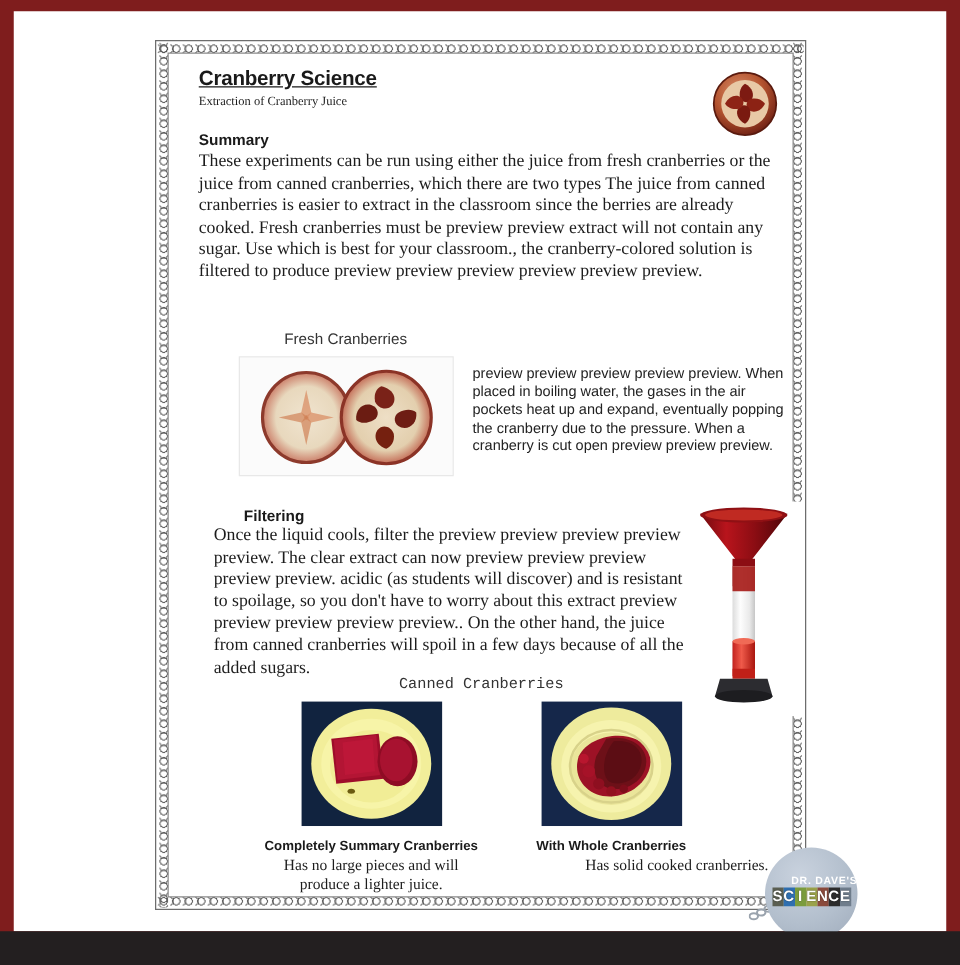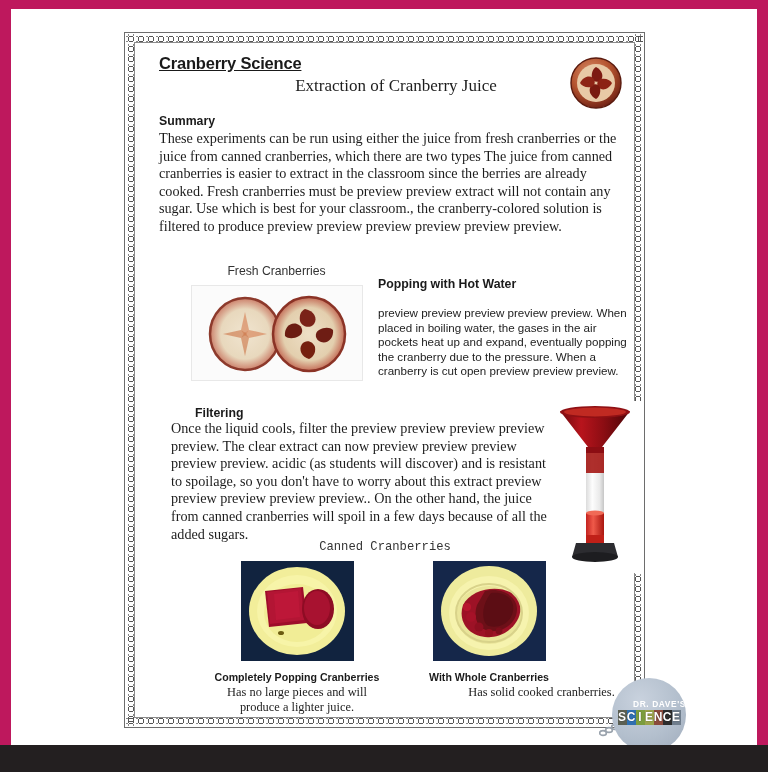--- a/index.html
+++ b/index.html
@@ -12,21 +12,21 @@
     height: 772px;
     font-family: "Liberation Serif", serif;
     overflow: hidden;
   }
 
   
   #screen {
     position: relative;
     width: 768px;
     height: 772px;
-    background: #be185d;
+    background: #7f1d1d;
     box-sizing: border-box;
   }
   #page-sheet {
     position: absolute;
     left: 11px;
     top: 9px;
     width: 746px;
     height: 736px;
     background: #ffffff;
   }
@@ -102,24 +102,23 @@
     font-family: "Liberation Sans", sans-serif;
     font-size: 16.5px;
     font-weight: bold;
     color: #1a1a1a;
     text-decoration: underline;
     letter-spacing: -0.2px;
     margin: 8px 0 0 22px;
   }
   #subtitle {
     font-family: "Liberation Serif", serif;
-    font-size: 17px;
+    font-size: 10px;
     color: #1d1d1d;
     margin: 3px 0 0 22px;
-    text-align: center;
   }
 
   .sec-head {
     font-family: "Liberation Sans", sans-serif;
     font-weight: bold;
     font-size: 12.3px;
     color: #1a1a1a;
   }
   .body-serif {
     font-family: "Liberation Serif", serif;
@@ -351,21 +350,20 @@
             <ellipse cx="117" cy="48" rx="36" ry="37" fill="url(#halfB)"></ellipse>
             <path d="M113 23 C122 25 126 32 122 38 C118 43 110 41 108 35 C107 29 109 25 113 23Z" fill="#7a2218"></path>
             <path d="M141 44 C142 52 136 58 129 56 C123 54 122 47 127 44 C132 41 138 41 141 44Z" fill="#6e1d14"></path>
             <path d="M117 73 C110 71 106 64 110 58 C114 53 121 55 123 61 C124 67 121 71 117 73Z" fill="#75200f"></path>
             <path d="M93 50 C92 42 98 36 105 38 C111 40 112 47 107 50 C102 53 96 53 93 50Z" fill="#6b1c12"></path>
             <ellipse cx="117" cy="48" rx="36" ry="37" fill="none" stroke="#8b3326" stroke-width="2.5"></ellipse>
           </svg>
         </div>
 
         <div id="popping-block">
-          <div class="sec-head">Popping with Hot Water</div>
           <div class="body-sans" style="margin-top:15px">preview preview preview preview preview. When placed in boiling water, the gases in the air pockets heat up and expand, eventually popping the cranberry due to the pressure. When a cranberry is cut open preview preview  preview.</div>
         </div>
       </div>
 
       <div id="filtering-head" class="sec-head">Filtering</div>
       <div id="filtering-text" class="body-serif">Once the liquid cools, filter the preview preview preview preview preview. The clear extract can now preview preview preview preview preview. acidic (as students will discover) and is resistant to spoilage, so you don't have to worry about this extract preview preview preview preview preview.. On the other hand, the juice from canned cranberries will spoil in a few days because of all the added sugars.</div>
 
       <div id="funnel-photo">
         <svg width="94" height="172" viewBox="0 0 94 172">
           <rect width="94" height="172" fill="#ffffff"></rect>
@@ -430,21 +428,21 @@
           <path d="M58 32 C74 30 82 40 80 50 C78 62 66 68 56 65 C48 62 48 44 58 32Z" fill="#5c0d14"></path>
           <circle cx="38" cy="56" r="5" fill="#a61228"></circle>
           <circle cx="46" cy="66" r="4.5" fill="#8e0f20"></circle>
           <circle cx="34" cy="46" r="4" fill="#b8162e"></circle>
           <circle cx="56" cy="72" r="4" fill="#93101f"></circle>
           <circle cx="66" cy="70" r="3.4" fill="#7d0d1a"></circle>
           <ellipse cx="56" cy="52" rx="33" ry="29" fill="none" stroke="#d8d28a" stroke-width="2"></ellipse>
         </svg>
       </div>
 
-      <div class="cap-head" id="cap1-head">Completely Popping Cranberries</div>
+      <div class="cap-head" id="cap1-head">Completely Summary Cranberries</div>
       <div class="cap-body" id="cap1-body">
         <div>Has no large pieces and will</div>
         <div>produce a lighter juice.</div>
       </div>
 
       <div class="cap-head" id="cap2-head">With Whole Cranberries</div>
       <div class="cap-body" id="cap2-body">
         <div>Has solid cooked cranberries.</div>
       </div>
 

